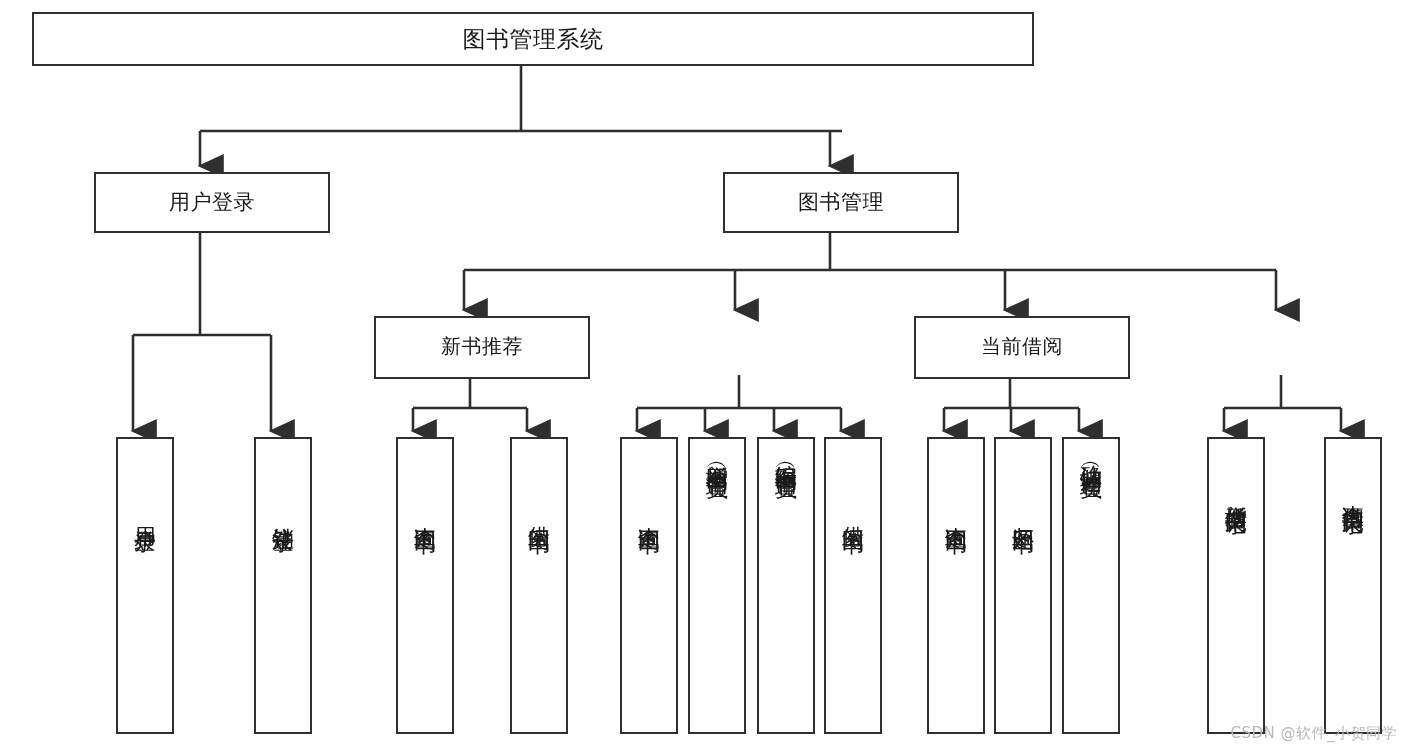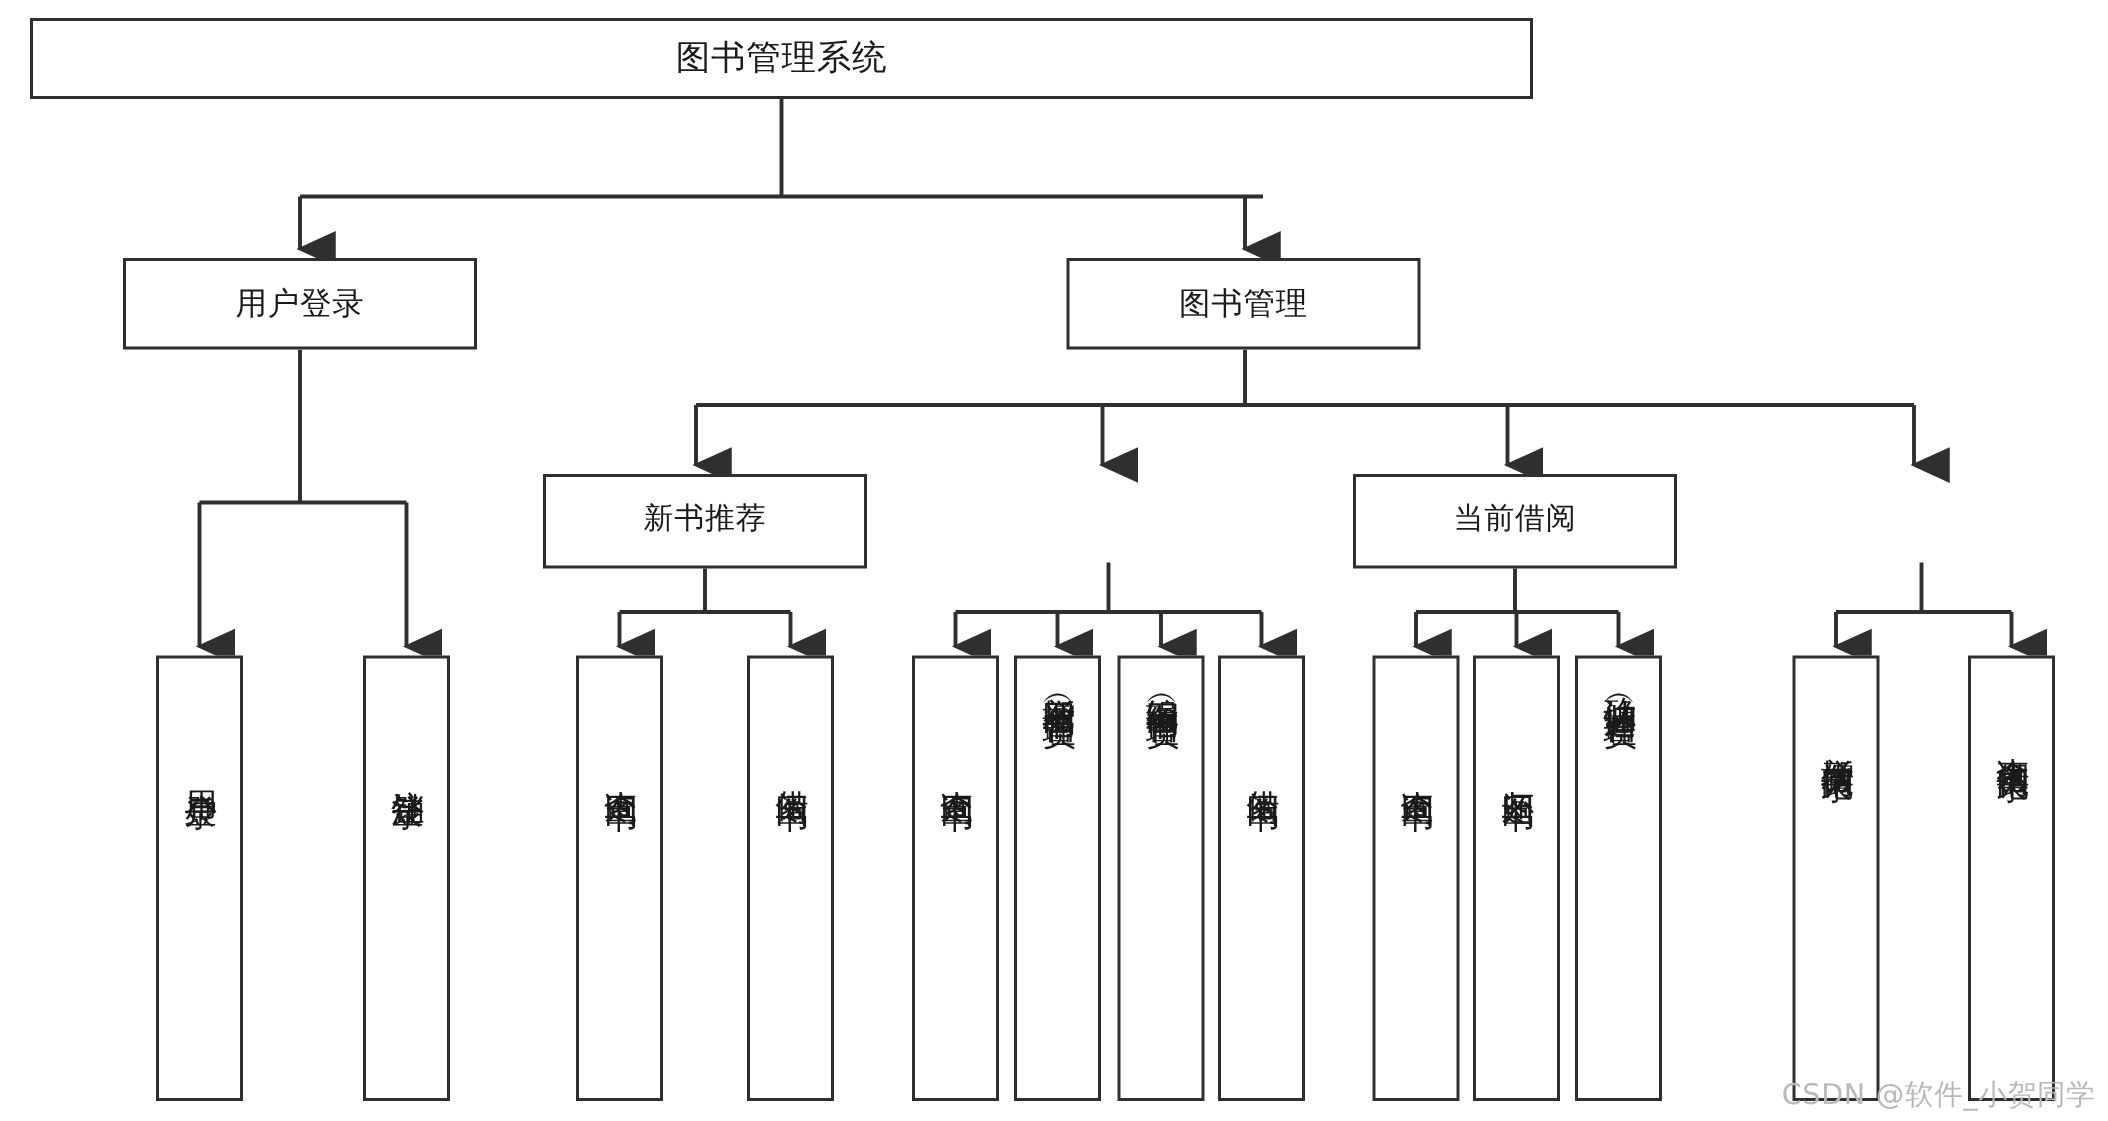--- a/index.html
+++ b/index.html
@@ -28,20 +28,21 @@
   }
   .node {
     position: absolute;
     box-sizing: border-box;
     background: #ffffff;
     border: 2px solid #2f2f2f;
     display: flex;
     align-items: center;
     justify-content: center;
     color: #1a1a1a;
+    margin-left: 12px;
   }
   .node-label {
     display: block;
     text-align: center;
     line-height: 1.15;
     letter-spacing: 0.5px;
   }
   
   .lvl1 {
     left: 20px;
@@ -87,21 +88,21 @@
   .leaf.short .node-label {
     margin-top: 62px;
   }
   .leaf.mid .node-label {
     margin-top: 40px;
   }
   .watermark {
     position: absolute;
     right: 8px;
     bottom: 4px;
-    font-size: 19px;
+    font-size: 15px;
     color: #b9b9b9;
     letter-spacing: 0.5px;
     white-space: nowrap;
     font-family: "DejaVu Sans", "Liberation Sans", sans-serif;
   }
 </style>
 </head>
 <body>
 
 <div id="canvas">

